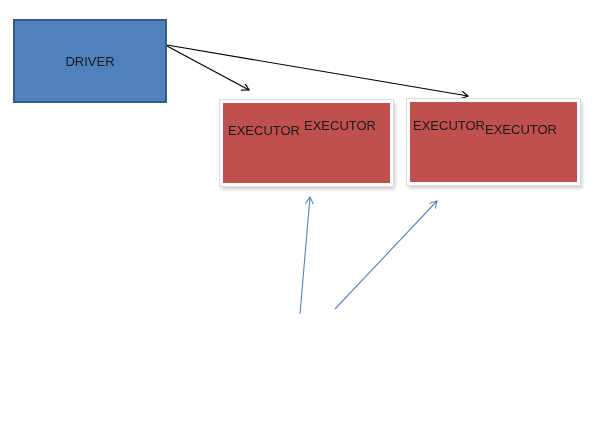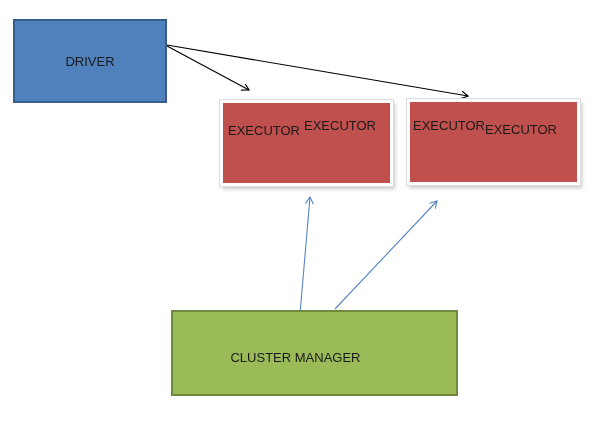--- a/index.html
+++ b/index.html
@@ -78,17 +78,14 @@
   <div class="node executor exec-left">
     <span class="exec-line l1">EXECUTOR</span>
     <span class="exec-line l2">EXECUTOR</span>
   </div>
 
   <div class="node executor exec-right">
     <span class="exec-line l1">EXECUTOR</span>
     <span class="exec-line l2">EXECUTOR</span>
   </div>
 
-  <div class="node cluster">
-    <span class="cluster-label">CLUSTER MANAGER</span>
-  </div>
 
 </div>
 
 </body></html>

